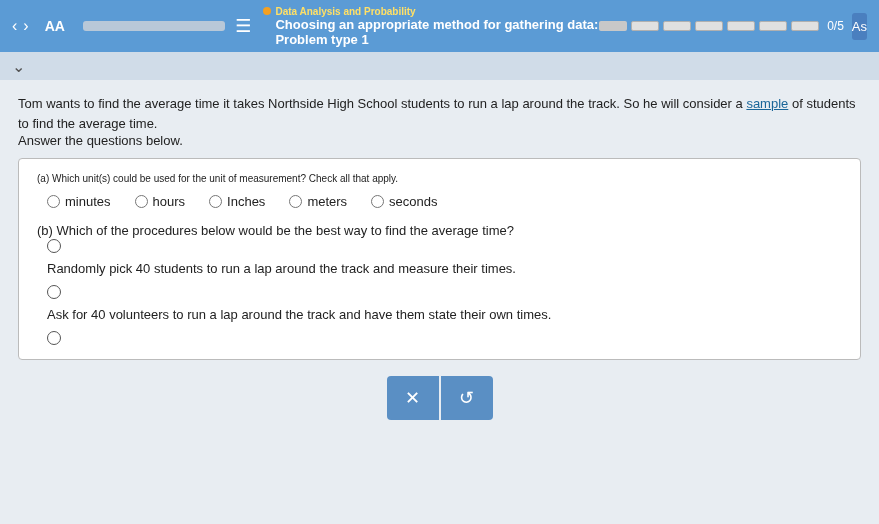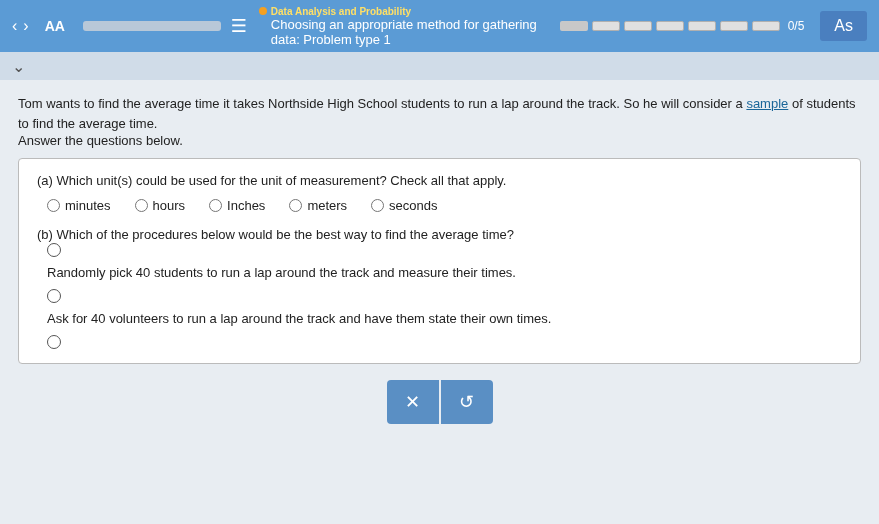--- a/index.html
+++ b/index.html
@@ -47,28 +47,28 @@
     .dot-icon {
       width: 8px;
       height: 8px;
       background: #f4a021;
       border-radius: 50%;
       display: inline-block;
     }
     .header-title {
       color: white;
       font-size: 13px;
-      font-weight: normal;
+      font-weight: bold;
       margin-left: 12px;
     }
     .top-bar-right {
       margin-left: auto;
       display: flex;
       align-items: center;
-      gap: 16px;
+      gap: 8px;
     }
     .progress-bar-container {
       display: flex;
       gap: 4px;
       align-items: center;
     }
     .progress-segment {
       width: 28px;
       height: 10px;
       border-radius: 2px;
@@ -82,22 +82,22 @@
     }
     .progress-score {
       color: white;
       font-size: 12px;
       margin-left: 4px;
     }
     .ask-button {
       background: #4a7fbf;
       color: white;
       border: none;
-      padding: 6px 14px;
-      font-size: 16px;
+      padding: 6px 0;
+      font-size: 13px;
       border-radius: 3px;
       cursor: pointer;
       text-align: right;
     }
     .nav-icons {
       display: flex;
       align-items: center;
       gap: 6px;
       margin-right: 8px;
     }
@@ -149,21 +149,21 @@
 
     
     .question-box {
       background: white;
       border: 1px solid #bbb;
       border-radius: 4px;
       padding: 14px 18px;
       margin-bottom: 14px;
     }
     .question-a {
-      font-size: 13px;
+      font-size: 10px;
       color: #222;
       margin-bottom: 10px;
     }
     .radio-options {
       display: flex;
       align-items: center;
       gap: 24px;
       margin-bottom: 14px;
       margin-left: 10px;
     }

